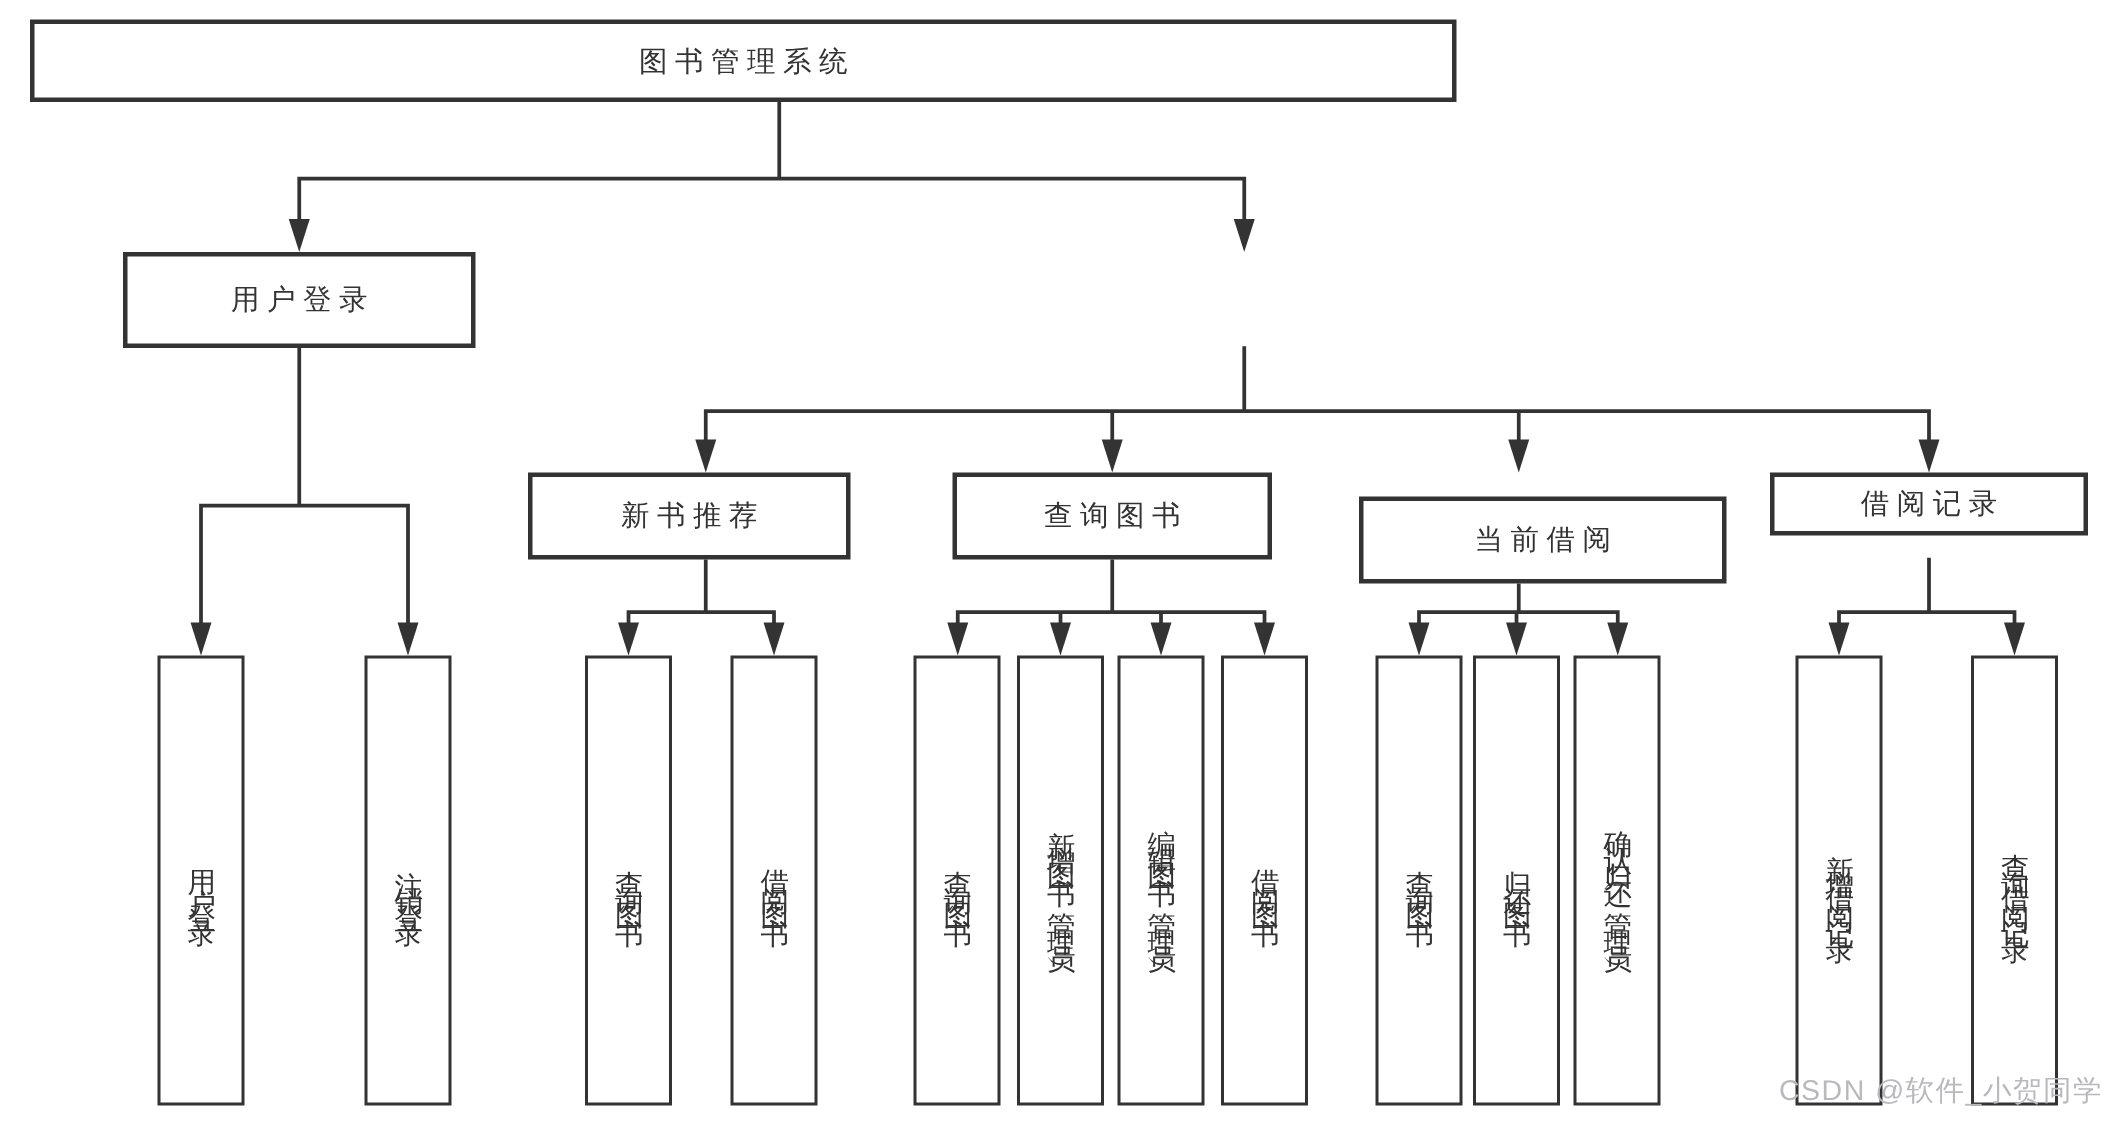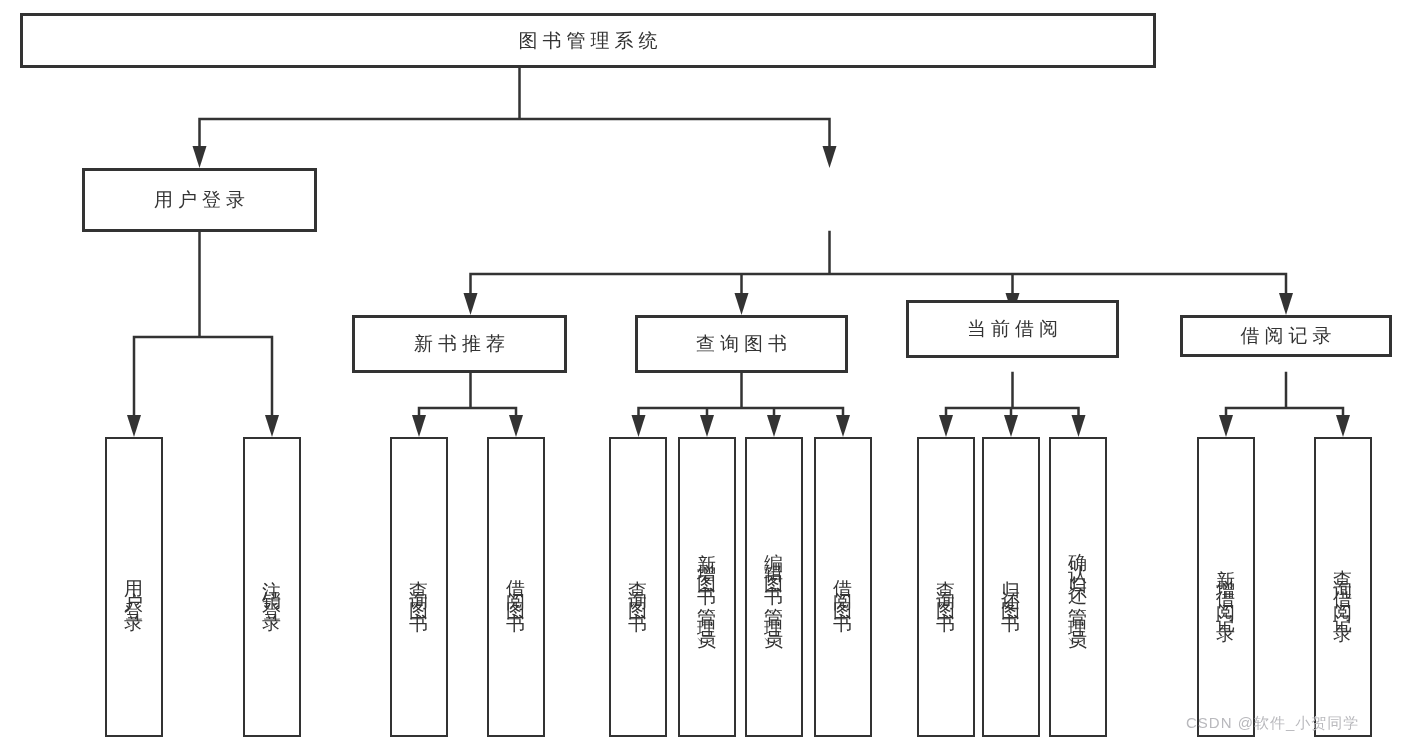--- a/index.html
+++ b/index.html
@@ -25,21 +25,21 @@
   .vnode .vlbl{
     writing-mode:vertical-rl;
     text-orientation:mixed;
     letter-spacing:11px;
     line-height:1;
     white-space:nowrap;
   }
   .watermark{
     position:absolute;
     left:1186px;top:714px;
-    font-size:15px;
+    font-size:19px;
     color:#b9b9bd;
     letter-spacing:1px;
     white-space:nowrap;
     text-align:center;
   }
 </style>
 </head>
 <body>
 
 <div class="canvas">
@@ -84,35 +84,35 @@
 
       <polygon points="939,415 953,415 946,437"></polygon>
       <polygon points="1004,415 1018,415 1011,437"></polygon>
       <polygon points="1071.5,415 1085.5,415 1078.5,437"></polygon>
 
       <polygon points="1219,415 1233,415 1226,437"></polygon>
       <polygon points="1336,415 1350,415 1343,437"></polygon>
     </g>
   </svg>
 
-  <div class="node" style="left:20px;top:13px;width:1136px;height:55px;">
+  <div class="node" style="left:20px;top:13px;width:951px;height:55px;">
     <span class="lbl">图书管理系统</span>
   </div>
 
   <div class="node" style="left:82px;top:168px;width:235px;height:64px;">
     <span class="lbl">用户登录</span>
   </div>
 
   <div class="node" style="left:352px;top:315px;width:215px;height:58px;">
     <span class="lbl">新书推荐</span>
   </div>
   <div class="node" style="left:635px;top:315px;width:213px;height:58px;">
     <span class="lbl">查询图书</span>
   </div>
-  <div class="node" style="left:906px;top:300px;width:213px;height:58px;">
+  <div class="node" style="left:906px;top:331px;width:245px;height:58px;">
     <span class="lbl">当前借阅</span>
   </div>
   <div class="node" style="left:1180px;top:315px;width:212px;height:42px;">
     <span class="lbl">借阅记录</span>
   </div>
 
   <div class="node vnode" style="left:105px;top:437px;width:58px;height:300px;">
     <span class="vlbl">用户登录</span>
   </div>
   <div class="node vnode" style="left:243px;top:437px;width:58px;height:300px;">

